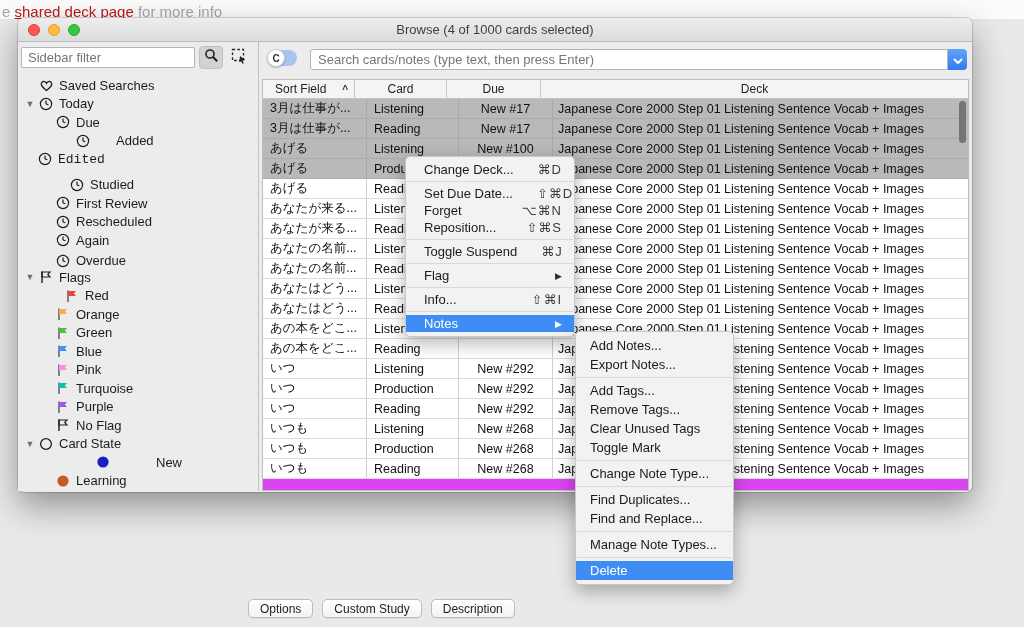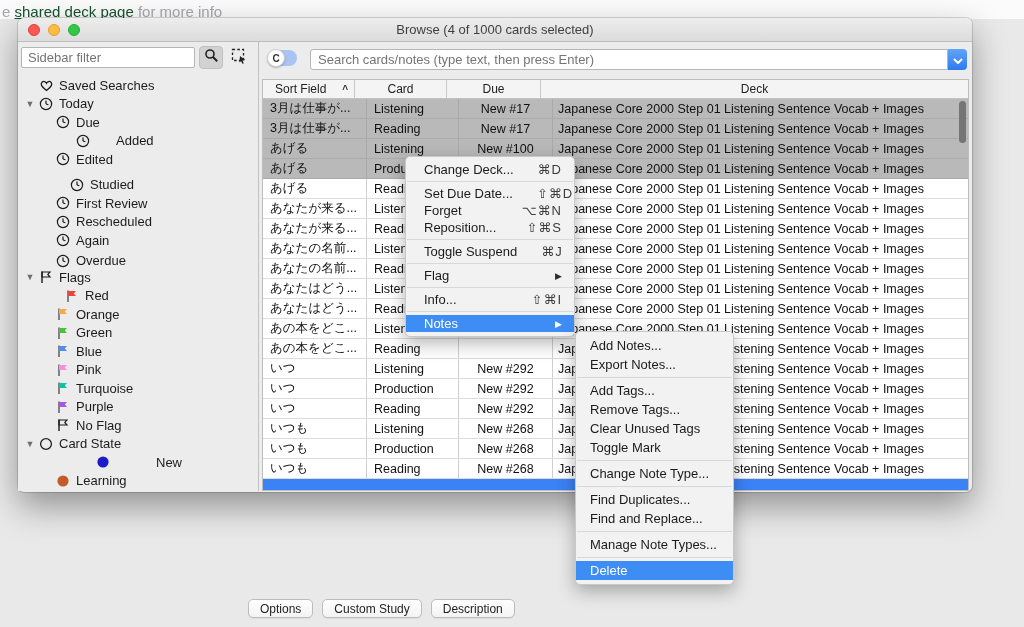--- a/index.html
+++ b/index.html
@@ -6,21 +6,21 @@
   html,body { margin:0; padding:0; }
   body {
     width:1024px; height:627px; position:relative; overflow:hidden;
     background:#e9e9e9;
     font-family:"Liberation Sans","DejaVu Sans",sans-serif;
     -webkit-font-smoothing:antialiased;
   }
   
   .top-strip { position:absolute; left:0; top:0; width:1024px; height:19px; background:#fbfbfb; }
   .top-text { position:absolute; left:2px; top:3px; font-size:15px; color:#a6a6ac; white-space:nowrap; }
-  .top-text .lnk { color:#14532d; text-decoration:underline; }
+  .top-text .lnk { color:#b91c1c; text-decoration:underline; }
 
   
   .window {
     position:absolute; left:18px; top:18px; width:954px; height:474px;
     background:#ececec; border-radius:6px;
     box-shadow:0 14px 34px rgba(0,0,0,.38), 0 0 0 1px rgba(0,0,0,.14);
   }
   .titlebar {
     height:24px; border-bottom:1px solid #bdbdbd; border-radius:6px 6px 0 0;
     background:linear-gradient(#ededed,#dcdcdc); position:relative;
@@ -72,21 +72,21 @@
   }
   .search-drop {
     position:absolute; left:689px; top:7px; width:19px; height:21px;
     background:linear-gradient(#61a5f8,#2e7bf0); border-radius:0 4px 4px 0;
     display:flex; align-items:center; justify-content:center;
   }
 
   
   .table {
     position:absolute; left:3px; top:37px; width:707px; height:412px;
-    background:#3b82f6; border:1px solid #bdbdbd;
+    background:#d946ef; border:1px solid #bdbdbd;
   }
   .thead { display:flex; height:19px; background:#f4f4f4; border-bottom:1px solid #c3c3c3; font-size:12px; color:#222; }
   .th { display:flex; align-items:center; justify-content:center; border-right:1px solid #c9c9c9; }
   .th:last-child { border-right:none; }
   .th.c0 { width:92px; justify-content:flex-start; padding:0 6px 0 12px; }
   .th.c0 .caret { margin-left:auto; font-size:10px; font-weight:bold; color:#333; }
   .th.c1 { width:92px; } .th.c2 { width:94px; } .th.c3 { flex:1; }
   .trow { display:flex; height:20px; font-size:12.5px; color:#111; background:#fff; border-bottom:1px solid #dcdcdc; }
   .trow.sel { background:#b9b9b9; border-bottom-color:#ababab; }
   .td { display:flex; align-items:center; overflow:hidden; white-space:nowrap; border-right:1px solid #cfcfcf; }
@@ -191,21 +191,21 @@
             <span class="tri"></span>
             <span class="ticon">
               <svg width="14" height="14" viewBox="0 0 14 14">
                 <circle cx="7" cy="7" r="5.6" fill="none" stroke="#1c1c1c" stroke-width="1.2"></circle>
                 <line x1="7" y1="7" x2="7" y2="3.6" stroke="#1c1c1c" stroke-width="1.2"></line>
                 <line x1="7" y1="7" x2="9.4" y2="7.8" stroke="#1c1c1c" stroke-width="1.2"></line>
               </svg>
             </span>
             <span class="tlabel">Added</span>
           </div>
-          <div class="tree-item" style="padding-left: 21px;">
+          <div class="tree-item" style="padding-left: 3px; font-family: Liberation Mono, monospace;">
             <span class="tri"></span>
             <span class="ticon">
               <svg width="14" height="14" viewBox="0 0 14 14">
                 <circle cx="7" cy="7" r="5.6" fill="none" stroke="#1c1c1c" stroke-width="1.2"></circle>
                 <line x1="7" y1="7" x2="7" y2="3.6" stroke="#1c1c1c" stroke-width="1.2"></line>
                 <line x1="7" y1="7" x2="9.4" y2="7.8" stroke="#1c1c1c" stroke-width="1.2"></line>
               </svg>
             </span>
             <span class="tlabel">Edited</span>
           </div>

